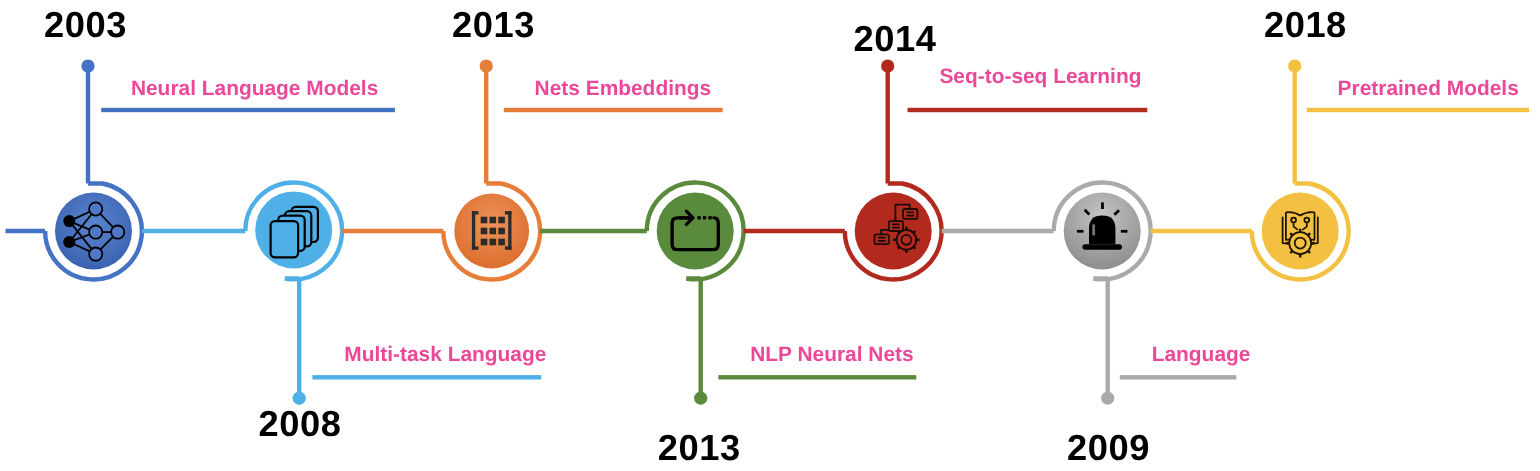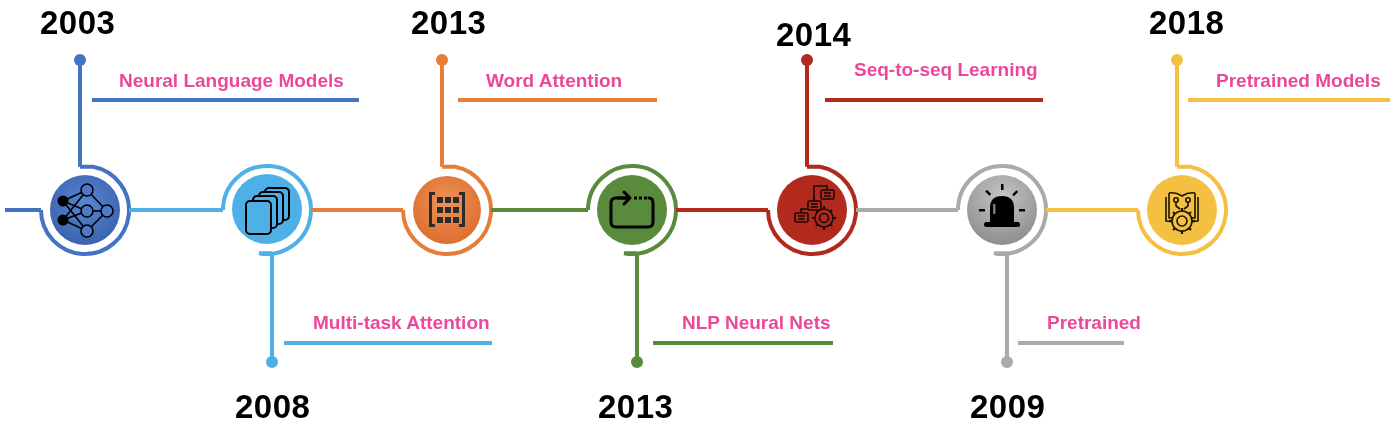--- a/index.html
+++ b/index.html
@@ -45,46 +45,46 @@
       <circle cx="1177" cy="60" r="6" fill="#F4C042"></circle>
     </svg>
 
   <div>
     <div class="year" style="left:40px; top:6px;">2003</div>
     <div class="label" style="left:94px; top:71px;">Neural Language Models</div>
     <div class="uline" style="left:92px; top:98px; width:267px; background:#4472C4;"></div>
   </div>
 
   <div>
-    <div class="year" style="left:235px; top:390px;">2008</div>
-    <div class="label" style="left:288px; top:313px;">Multi-task Attention</div>
+    <div class="year" style="left:235px; top:368px;">2008</div>
+    <div class="label" style="left:288px; top:313px;">Multi-task Language</div>
     <div class="uline" style="left:284px; top:341px; width:208px; background:#4FB0E8;"></div>
   </div>
 
   <div>
     <div class="year" style="left:411px; top:6px;">2013</div>
-    <div class="label" style="left:461px; top:71px;">Word Attention</div>
+    <div class="label" style="left:461px; top:71px;">Nets Embeddings</div>
     <div class="uline" style="left:458px; top:98px; width:199px; background:#E67E3A;"></div>
   </div>
 
   <div>
     <div class="year" style="left:598px; top:390px;">2013</div>
     <div class="label" style="left:657px; top:313px;">NLP Neural Nets</div>
     <div class="uline" style="left:653px; top:341px; width:180px; background:#5A8A3C;"></div>
   </div>
 
   <div>
     <div class="year" style="left:776px; top:18px;">2014</div>
     <div class="label" style="left:829px; top:60px;">Seq-to-seq Learning</div>
     <div class="uline" style="left:825px; top:98px; width:218px; background:#B22A1E;"></div>
   </div>
 
   <div>
     <div class="year" style="left:970px; top:390px;">2009</div>
-    <div class="label" style="left:1022px; top:313px;">Pretrained</div>
+    <div class="label" style="left:1022px; top:313px;">Language</div>
     <div class="uline" style="left:1018px; top:341px; width:106px; background:#AAAAAA;"></div>
   </div>
 
   <div>
     <div class="year" style="left:1137px; top:6px;margin-left:12px;">2018</div>
     <div class="label" style="left:1191px; top:71px;">Pretrained Models</div>
     <div class="uline" style="left:1188px; top:98px; width:202px; background:#F4C042;"></div>
   </div>
 
   <svg class="svg-layer" width="1400" height="428">

